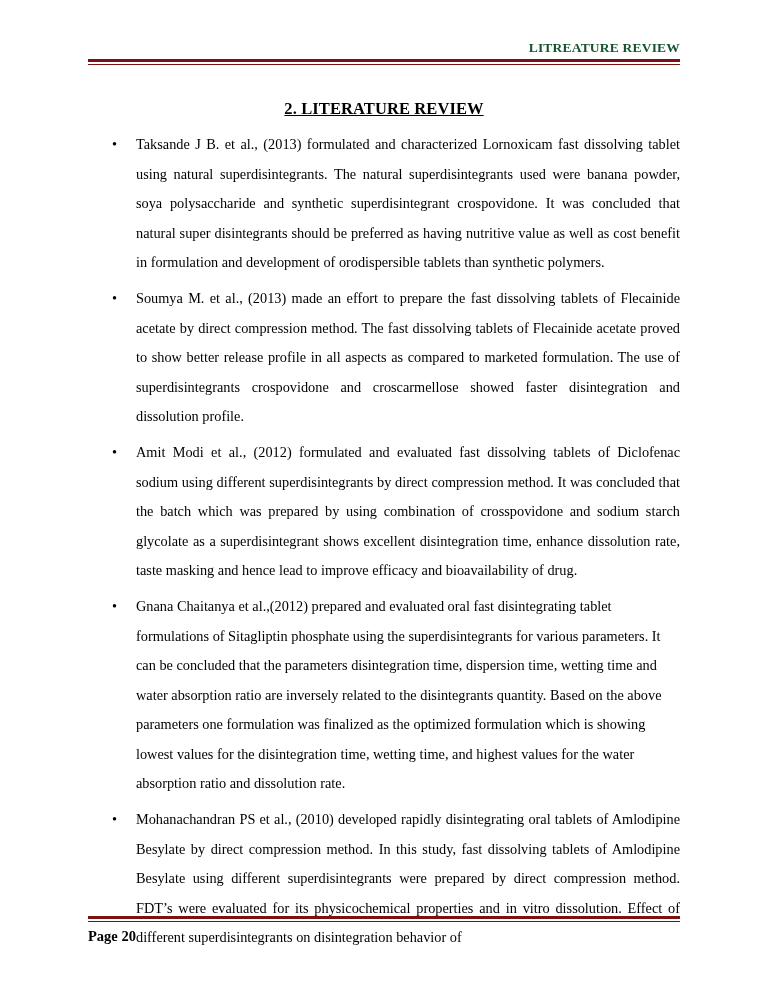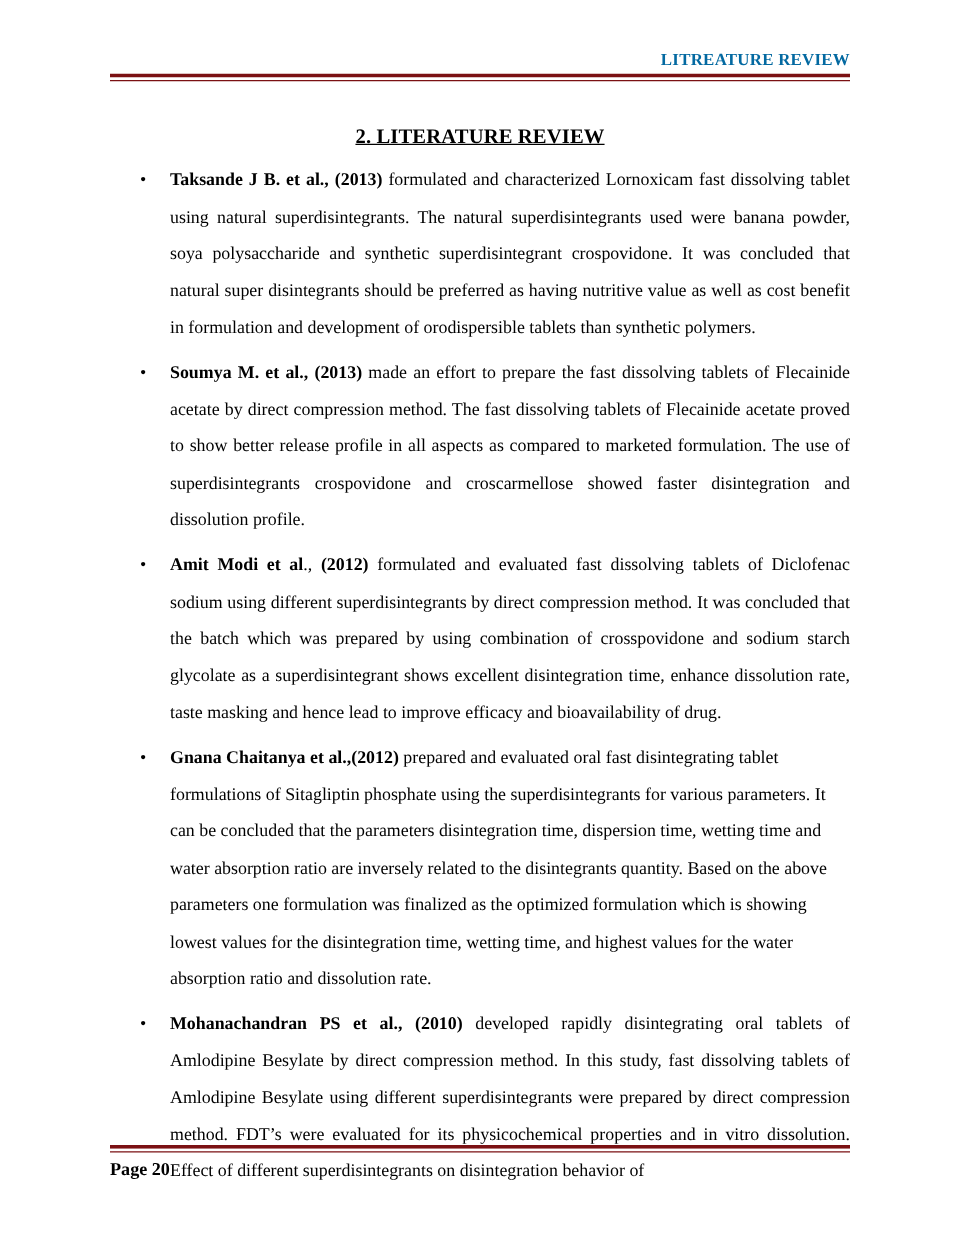--- a/index.html
+++ b/index.html
@@ -30,21 +30,21 @@
     top: 40px;
     width: 592px;
   }
   .page-header .header-text {
     display: block;
     text-align: right;
     font-weight: bold;
     font-size: 13.5px;
     letter-spacing: 0.2px;
     line-height: 16px;
-    color: #0369a1;
+    color: #14532d;
     white-space: nowrap;
   }
   .rule-double {
     margin-top: 3px;
     width: 100%;
   }
   .rule-double .bar-thick {
     height: 3px;
     background: #7b1113;
     font-size: 0;
@@ -107,21 +107,21 @@
   .bullet-marker {
     position: absolute;
     left: 24px;
     top: 0;
     width: 12px;
     font-size: 14.3px;
     line-height: 29.6px;
     text-align: left;
   }
   .lead {
-    font-weight: bold;
+    font-weight: normal;
   }
   .lead-plain {
     font-weight: normal;
   }
 
   
   .page-footer {
     position: absolute;
     left: 88px;
     bottom: 48px;

